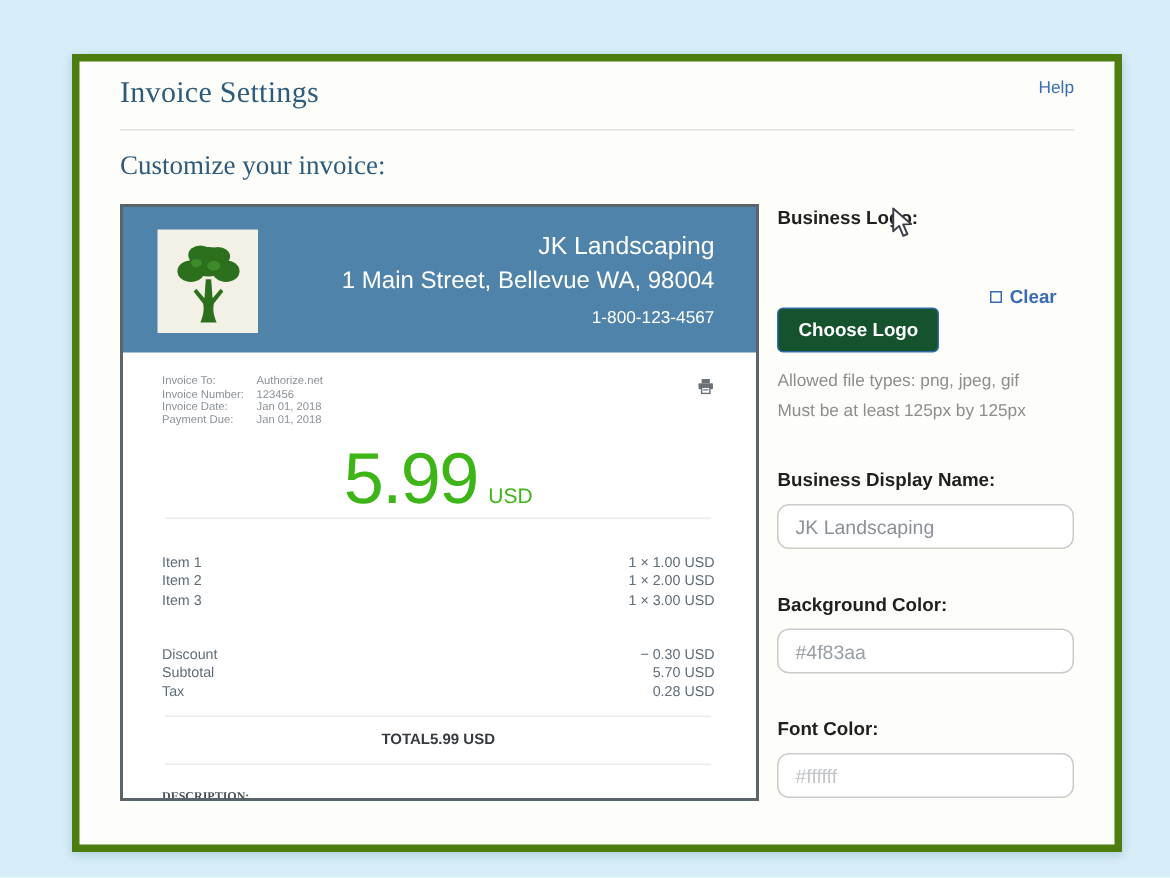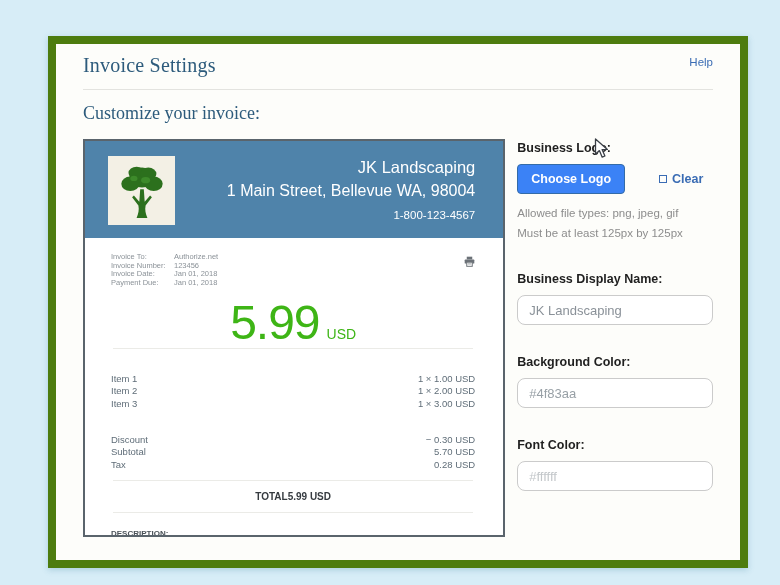--- a/index.html
+++ b/index.html
@@ -7,21 +7,21 @@
   body {
     background:#d7edf7;
     font-family:"Liberation Sans", sans-serif;
     position:relative;
     overflow:hidden;
   }
   .card {
     position:absolute; left:48px; top:36px;
     width:700px; height:532px;
     background:#fdfdfa;
-    border:8px solid #4d7c0f;
+    border:5px solid #4d7c0f;
     padding:10px 27px 12px 27px;
     box-shadow:0 2px 6px rgba(40,120,150,0.25);
   }
   .card-header {
     display:flex; justify-content:space-between; align-items:flex-start;
     border-bottom:1px solid #e3e3df;
     padding-bottom:12px;
   }
   .page-title {
     font-family:"Liberation Serif", serif;
@@ -72,33 +72,34 @@
 
   .inv-divider { border:none; border-top:1px solid #ebebe7; margin:0 2px; }
   .d1 { margin-top:11px; }
   .d2 { margin-top:9px; }
   .d3 { margin-top:9px; }
   .d4 { margin-top:15px; }
 
   .line-group { margin-top:24px; }
   .inv-line { display:flex; justify-content:space-between; font-size:9.5px; line-height:12.4px; color:#5f6d78; }
   .total-row { display:flex; justify-content:center; font-size:10px; font-weight:bold; color:#363b40; margin-top:10px; margin-bottom:10px; }
-  .desc-label { font-size:8px; font-weight:bold; color:#4a5258; margin-top:16px; }
+  .desc-label { font-size:8px; font-weight:bold; color:#4a5258; margin-top:16px;font-family:Liberation Serif, serif; }
   .desc-text { font-size:8px; color:#8b9298; margin-top:6px; }
 
   
   .form-panel { width:198px; padding-top:2px; }
   .form-label { font-size:12.5px; font-weight:bold; color:#1f1f1f; margin-bottom:9px; }
   .logo-actions { display:flex; align-items:center; margin-bottom:13px; }
   .choose-logo-btn {
-    background:#3b82f6; color:#ffffff;
+    background:#14532d; color:#ffffff;
     border:1px solid #336ba8; border-radius:4px;
     font-size:12.5px; font-weight:bold;
     padding:7px 13px; cursor:pointer;
     font-family:"Liberation Sans", sans-serif;
+    margin-top:44px;
   }
   .clear-link {
     display:flex; align-items:center; gap:5px;
     color:#3a6cb4; font-size:12.5px; font-weight:bold;
     margin-left:34px; cursor:pointer; text-decoration:none;
   }
   .clear-square {
     width:8px; height:8px; border:1.5px solid #3a6cb4; display:inline-block;
   }
   .hint { font-size:11.5px; color:#8d8d8d; margin-bottom:8px; }

